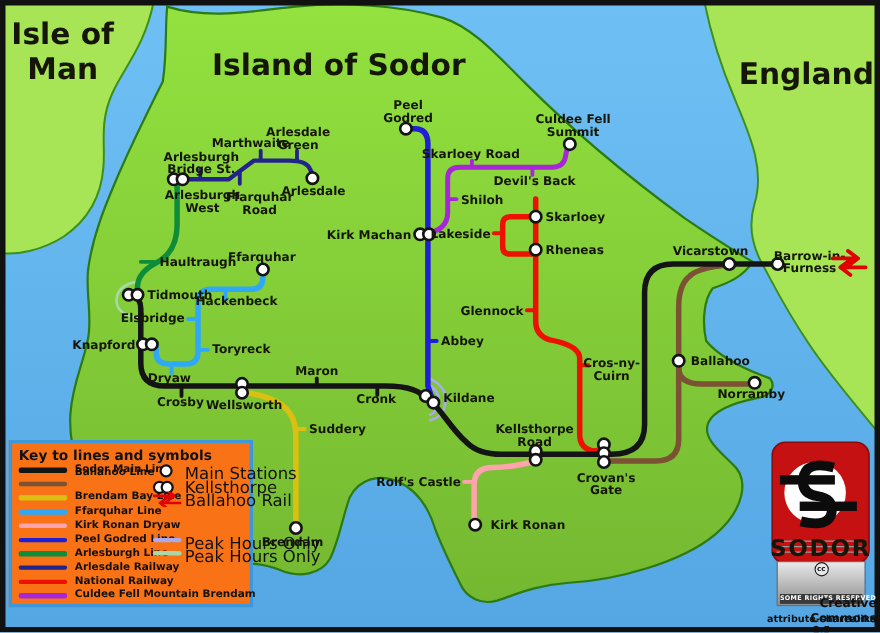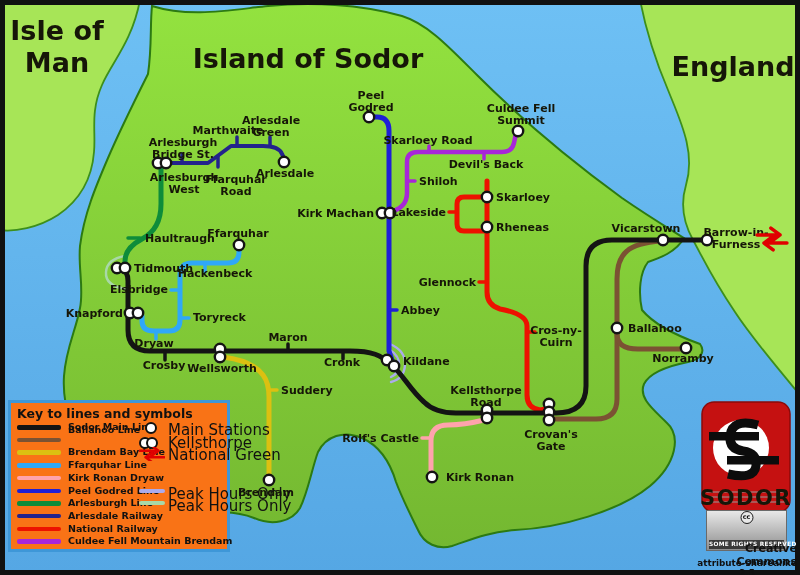--- a/index.html
+++ b/index.html
@@ -181,21 +181,21 @@
       <div class="lg-label" style="top:119.6px">National Railway</div>
       <div class="lg-swatch" style="top:136.3px;background:#A826D8"></div>
       <div class="lg-label" style="top:132.3px">Culdee Fell Mountain Brendam</div>
       <div class="sym-stn" style="top:18.5px"></div>
       <div class="lg-rlabel" style="top:18px">Main Stations</div>
       <div class="sym-itc" style="top:30.700000000000003px"><i></i><i></i></div>
       <div class="lg-rlabel" style="top:30.700000000000003px">Kellsthorpe</div>
       <div class="sym-nr" style="left:128px;top:42.9px"><svg width="26" height="14" viewBox="-14 -7 28 14">
           <path d="M -13,-3.5 H 7 M 7,-3.5 L -1,-9.5 M 7,-3.5 L -1,2.5 M 13,3.5 H -7 M -7,3.5 L 1,9.5 M -7,3.5 L 1,-2.5" fill="none" stroke="#E00000" stroke-width="2.6" stroke-linecap="round" stroke-linejoin="round"></path>
         </svg></div>
-      <div class="lg-rlabel" style="top:43.4px">National Green</div>
+      <div class="lg-rlabel" style="top:43.4px">Ballahoo Rail</div>
       <div class="sym-peak" style="top:85.5px;background:#ABABEC"></div>
       <div class="lg-rlabel" style="top:81.5px">Peak Hours Only</div>
       <div class="sym-peak" style="top:98.19999999999999px;background:#A8D8A8"></div>
       <div class="lg-rlabel" style="top:94.19999999999999px">Peak Hours Only</div>
     </div>
 
   <svg id="sodor-logo" width="91" height="116" viewBox="0 0 91 116">
     <rect x="1" y="3" width="88" height="110" rx="12" fill="#C51111" stroke="#8B0A0A" stroke-width="1.5"></rect>
     <circle cx="40" cy="49" r="28" fill="#fff"></circle>
     <g>

